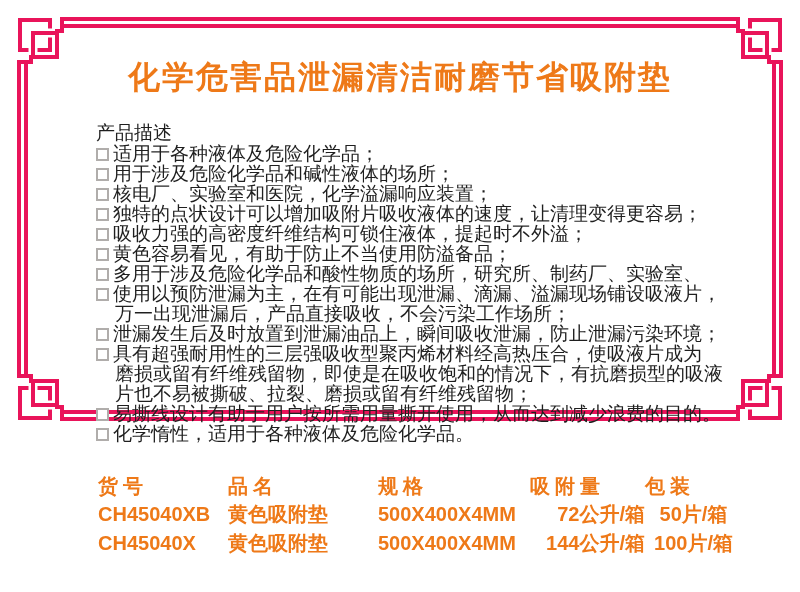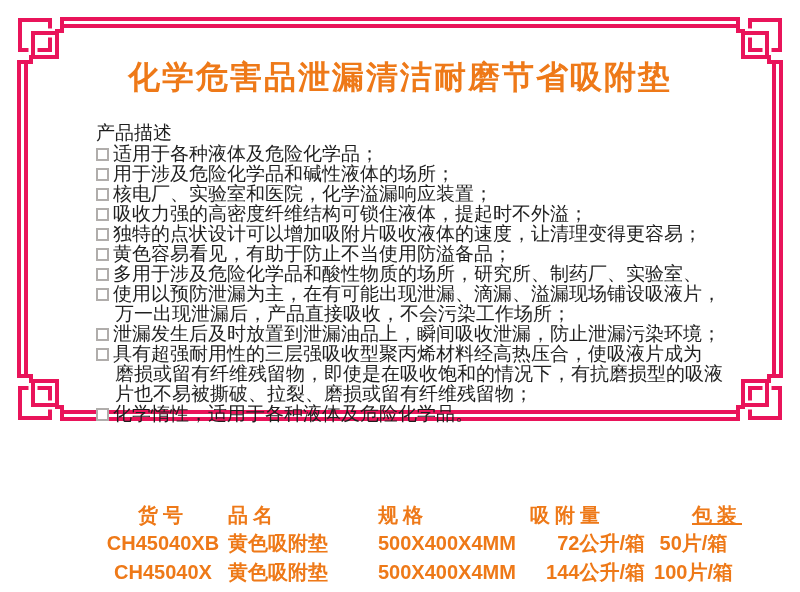--- a/index.html
+++ b/index.html
@@ -93,27 +93,27 @@
     width: 640px;
     color: var(--accent);
     font-family: "Liberation Sans", sans-serif;
     font-weight: bold;
     font-size: 20px;
     white-space: nowrap;
   }
   .trow { display: flex; height: 29px; line-height: 29px; align-items: baseline; }
   .trow.thead { height: 27px; line-height: 27px; letter-spacing: 5px; }
   .tcell { flex: 0 0 auto; overflow: visible; }
-  .tcell.c0 { width: 130px; text-align: center; }
+  .tcell.c0 { width: 130px; text-align: left; }
   .tcell.c1 { width: 140px; text-align: left; }
   .tcell.c2 { width: 150px; text-align: left; margin-left: 10px; }
-  .tcell.c3 { width: 117px; text-align: right; margin-top: 29px; }
+  .tcell.c3 { width: 117px; text-align: right; }
   .tcell.c4 { width: 97px;  text-align: center; }
   .thead .tcell.c3 { text-align: left; padding-left: 2px; }
-  .thead .tcell.c4 { text-align: right; text-decoration: underline; }
+  .thead .tcell.c4 { text-align: left; }
 </style>
 </head>
 <body>
 
 <div class="page">
 
   <div class="bline h top-outer"></div>
   <div class="bline h top-inner"></div>
   <div class="bline h bottom-outer"></div>
   <div class="bline h bottom-inner"></div>
@@ -160,30 +160,31 @@
   </svg>
 
   <h1 class="title">化学危害品泄漏清洁耐磨节省吸附垫</h1>
 
   <div class="desc">
     <div class="desc-heading">产品描述</div>
     <div id="desc-items">
         <div class="desc-line"><span class="checkbox"></span><span>适用于各种液体及危险化学品；</span></div>
         <div class="desc-line"><span class="checkbox"></span><span>用于涉及危险化学品和碱性液体的场所；</span></div>
         <div class="desc-line"><span class="checkbox"></span><span>核电厂、实验室和医院，化学溢漏响应装置；</span></div>
+        <div class="desc-line"><span class="checkbox"></span><span>独特的点状设计可以增加吸附片吸收液体的速度，让清理变得更容易；</span></div>
         <div class="desc-line"><span class="checkbox"></span><span>吸收力强的高密度纤维结构可锁住液体，提起时不外溢；</span></div>
-        <div class="desc-line"><span class="checkbox"></span><span>独特的点状设计可以增加吸附片吸收液体的速度，让清理变得更容易；</span></div>
         <div class="desc-line"><span class="checkbox"></span><span>黄色容易看见，有助于防止不当使用防溢备品；</span></div>
         <div class="desc-line"><span class="checkbox"></span><span>多用于涉及危险化学品和酸性物质的场所，研究所、制药厂、实验室、</span></div>
         <div class="desc-line"><span class="checkbox"></span><span>使用以预防泄漏为主，在有可能出现泄漏、滴漏、溢漏现场铺设吸液片，</span></div>
         <div class="desc-line cont"><span>万一出现泄漏后，产品直接吸收，不会污染工作场所；</span></div>
         <div class="desc-line"><span class="checkbox"></span><span>泄漏发生后及时放置到泄漏油品上，瞬间吸收泄漏，防止泄漏污染环境；</span></div>
         <div class="desc-line"><span class="checkbox"></span><span>具有超强耐用性的三层强吸收型聚丙烯材料经高热压合，使吸液片成为</span></div>
         <div class="desc-line cont"><span>磨损或留有纤维残留物，即使是在吸收饱和的情况下，有抗磨损型的吸液</span></div>
         <div class="desc-line cont"><span>片也不易被撕破、拉裂、磨损或留有纤维残留物；</span></div>
+        <div class="desc-line"><span class="checkbox"></span><span>易撕线设计有助于用户按所需用量撕开使用，从而达到减少浪费的目的。</span></div>
         <div class="desc-line"><span class="checkbox"></span><span>化学惰性，适用于各种液体及危险化学品。</span></div>
       </div>
   </div>
 
   <div class="spec-table">
     <div class="trow thead" id="spec-head">
         <div class="tcell c0">货号</div>
         <div class="tcell c1">品名</div>
         <div class="tcell c2">规格</div>
         <div class="tcell c3">吸附量</div>

